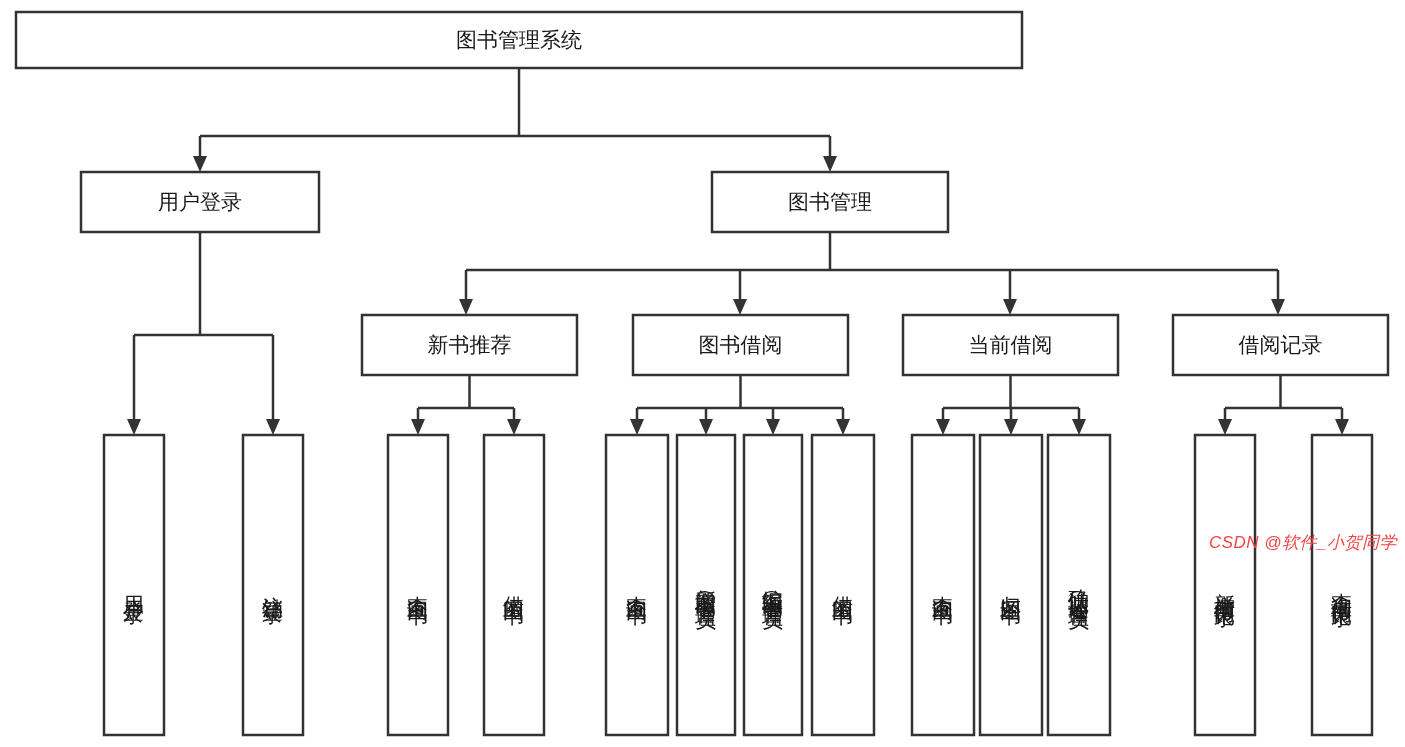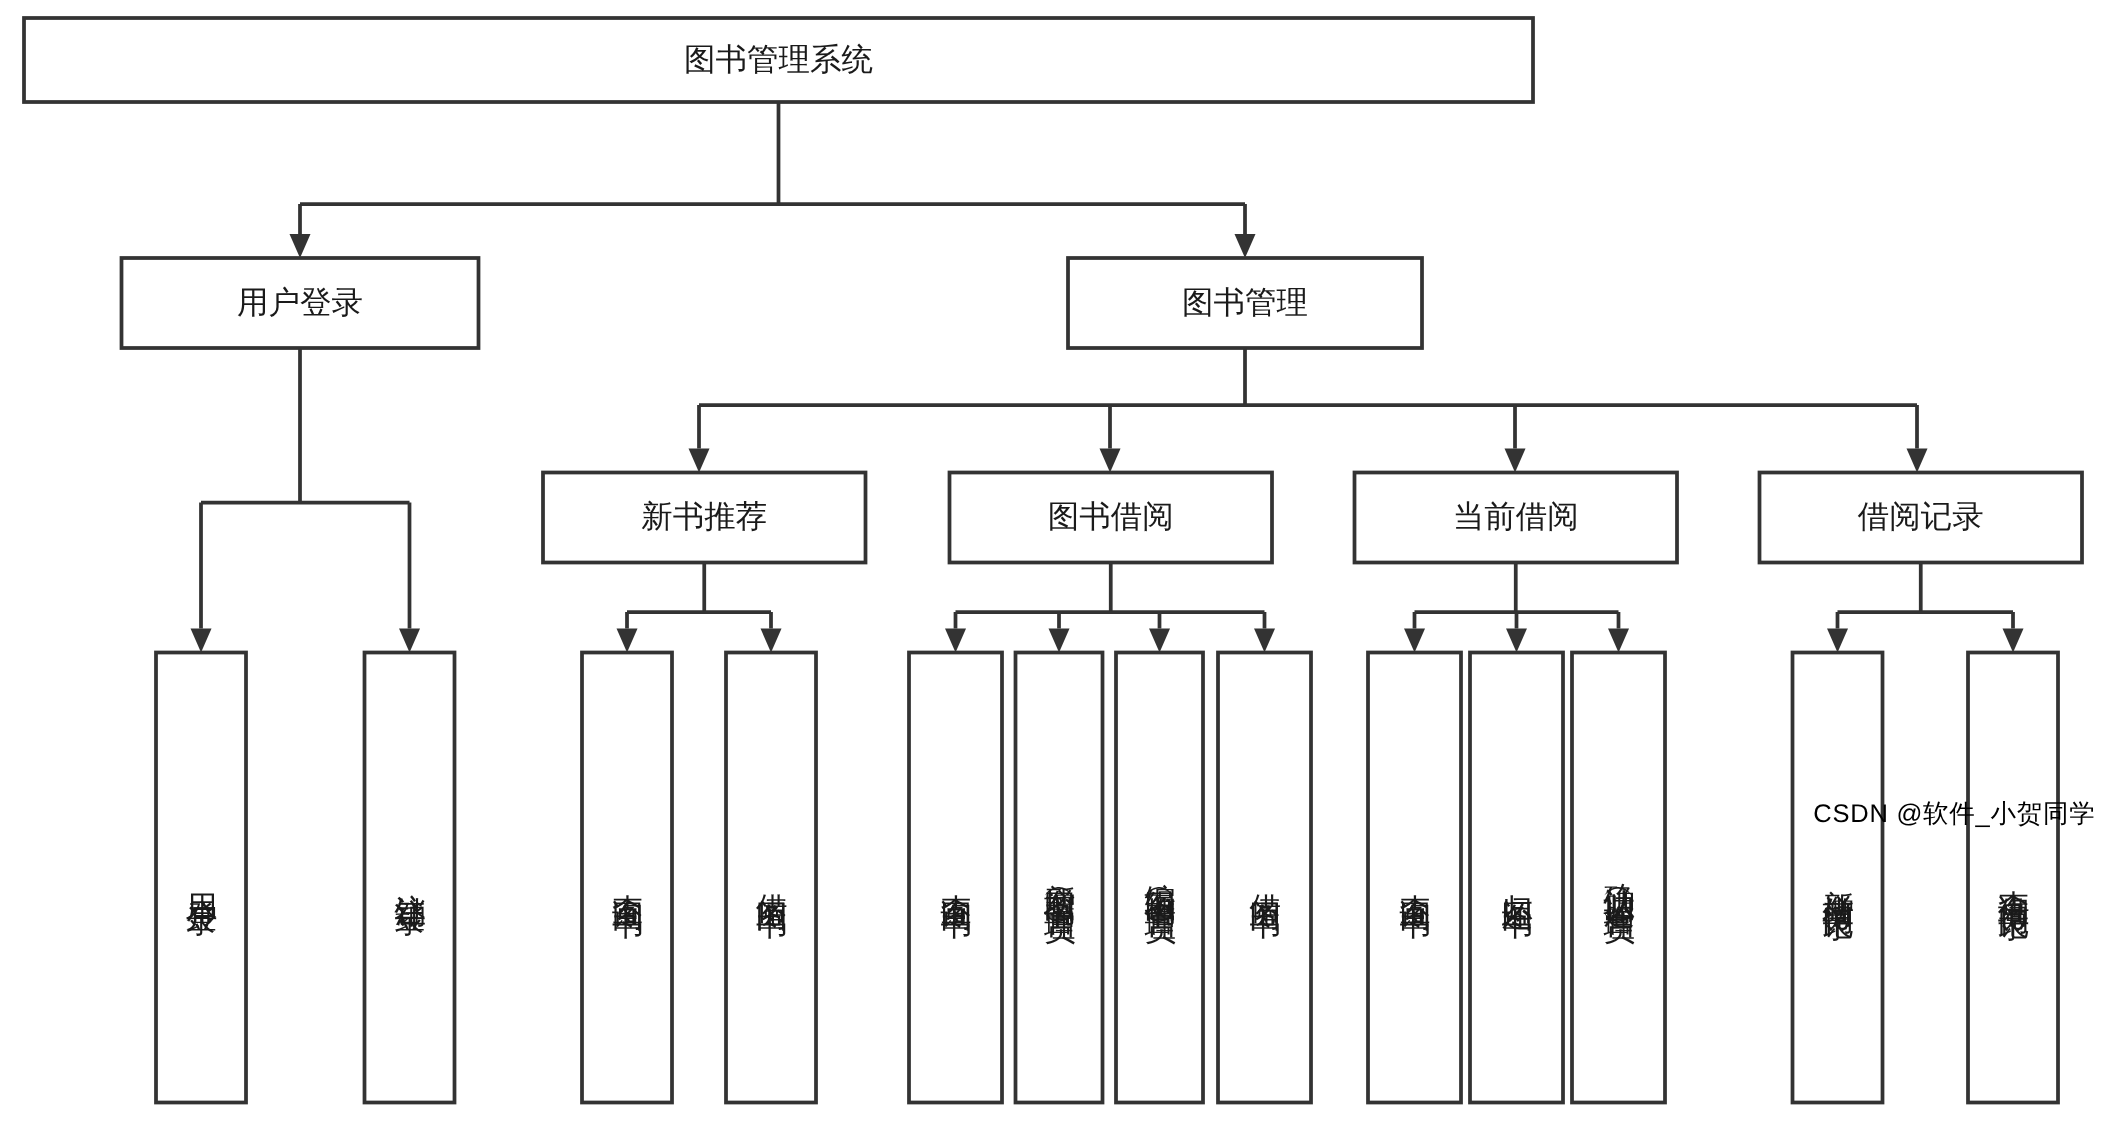--- a/index.html
+++ b/index.html
@@ -47,24 +47,25 @@
     text-anchor: middle;
     dominant-baseline: middle;
     white-space: pre;
   }
   .watermark {
     position: absolute;
     right: 8px;
     bottom: 4px;
     font-family: "Liberation Sans", "DejaVu Sans", sans-serif;
     font-size: 17px;
-    color: #000000;
+    color: #ef4444;
     letter-spacing: 0.5px;
     user-select: none;
     pointer-events: none;
+    font-style: italic;
   }
 </style>
 </head>
 <body>
 
 <div id="diagram-root">
 
   <svg id="diagram-svg" viewBox="0 0 1405 747">
     <g id="connector-layer">
         <line x1="519" y1="68" x2="519" y2="136" class="connector"></line>

